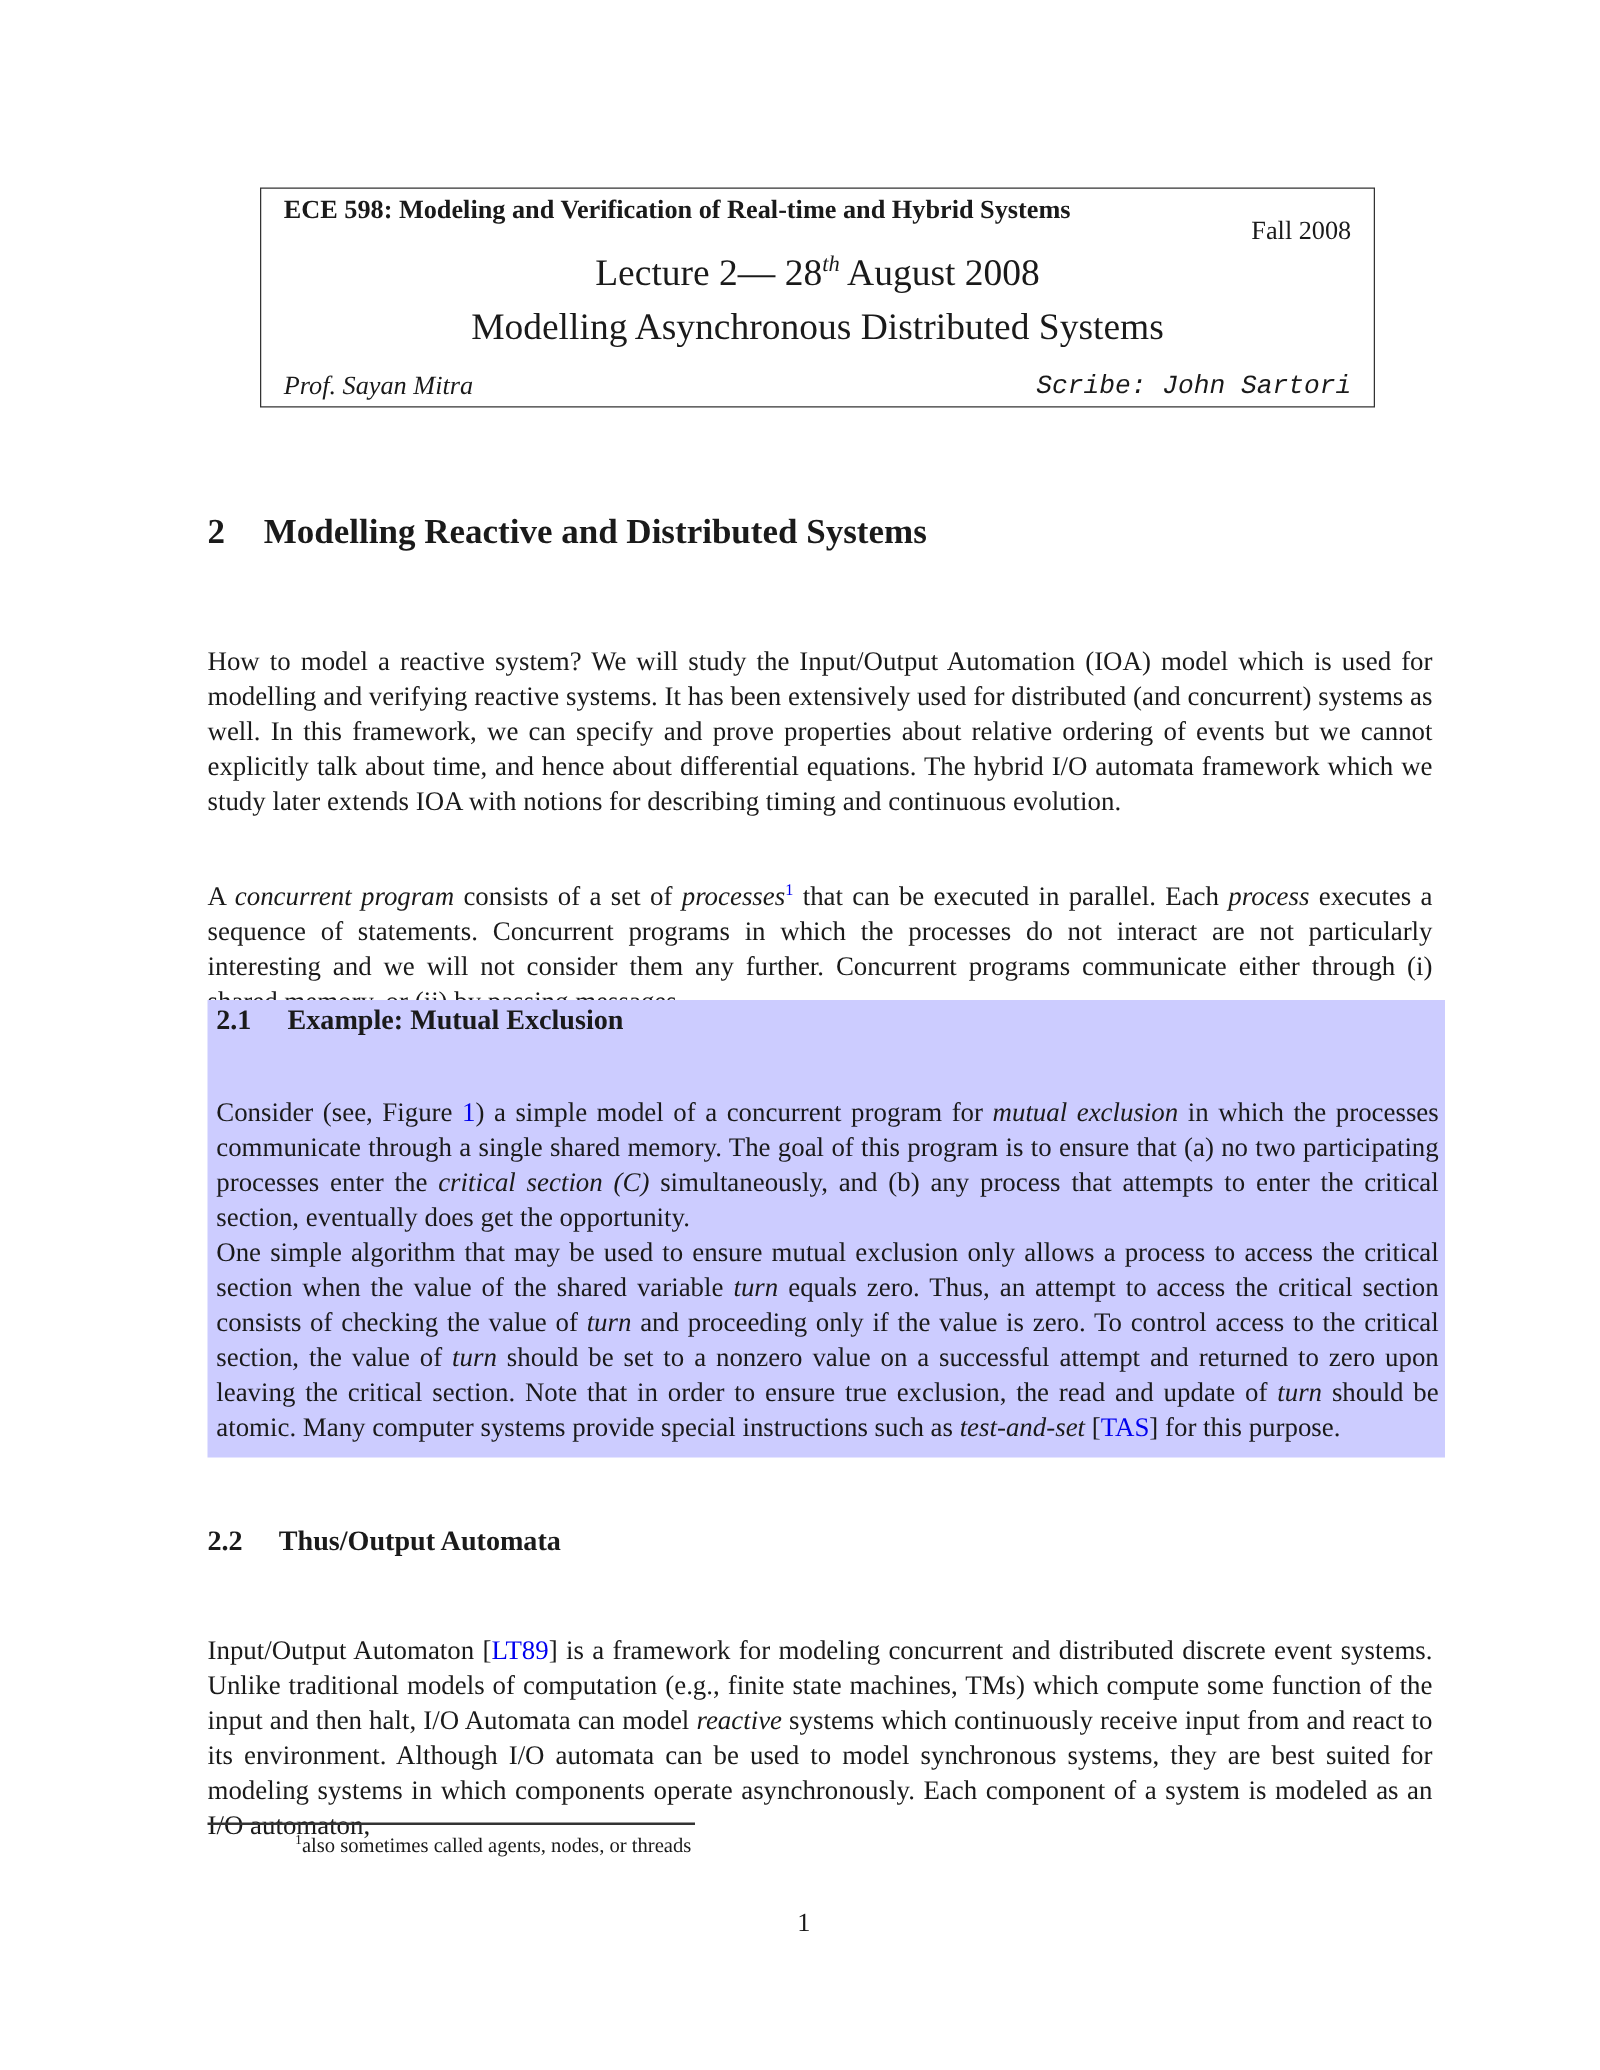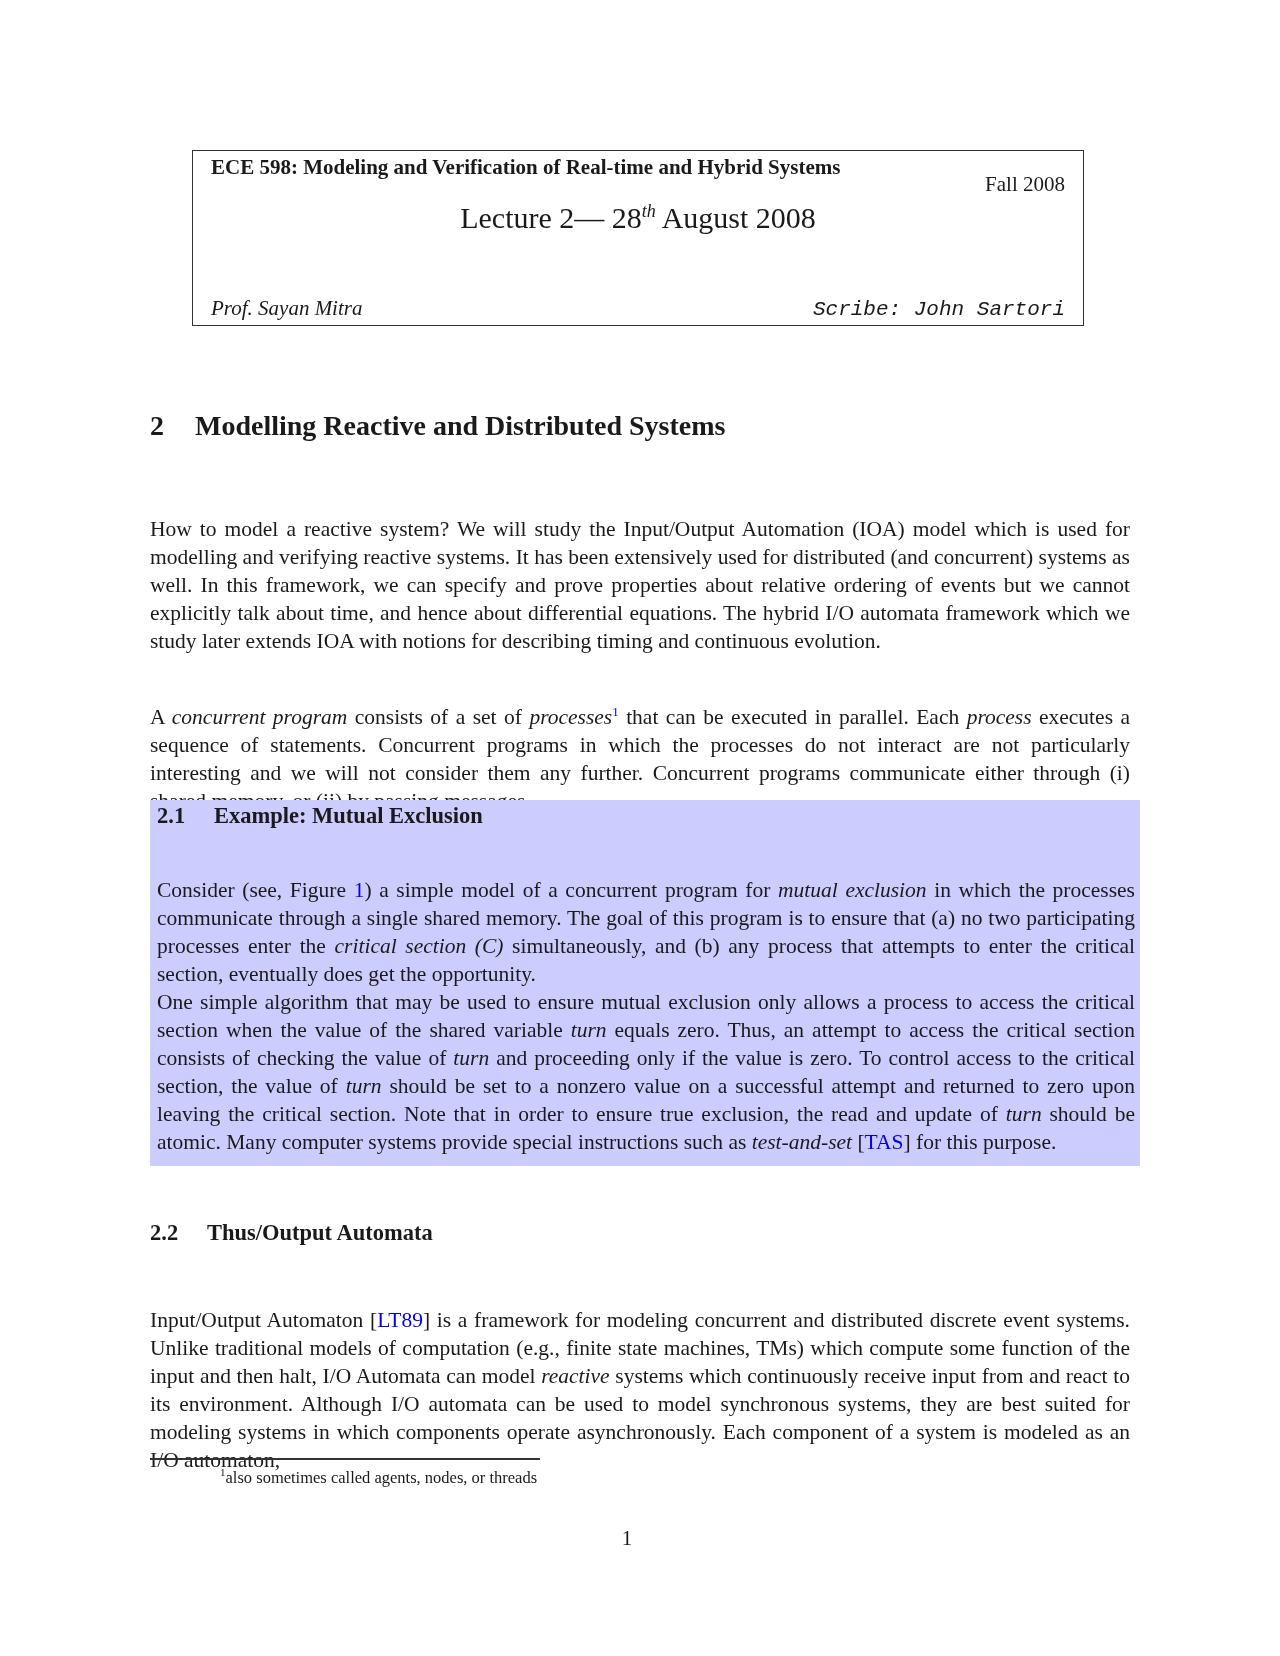--- a/index.html
+++ b/index.html
@@ -1,18 +1,18 @@
 <!DOCTYPE html>
 <html><head>
 <meta charset="utf-8">
 <style>
   html, body { margin: 0; padding: 0; background: #ffffff; }
   body { width: 1280px; height: 1656px; position: relative; overflow: hidden;
          font-family: "DejaVu Serif", "Liberation Serif", serif; color: #1a1a1a; }
-  .page { position: absolute; left: 0; top: 0; width: 1254px; height: 1656px; }
+  .page { position: absolute; left: 16px; top: 0; width: 1254px; height: 1656px; }
   .header-box { position: absolute; left: 192px; top: 150px; width: 892px; height: 176px;
                 border: 1.5px solid #333; box-sizing: border-box; }
   .hb-course { position: absolute; left: 18px; top: 4px; font-weight: bold; font-size: 21px;
                font-family: "Liberation Serif", serif; }
   .hb-term { position: absolute; right: 18px; top: 4px; font-size: 21px; font-family: "Liberation Serif", serif; margin-top: 17px; }
   .hb-lecture { position: absolute; left: 0; right: 0; top: 50px; text-align: center; font-size: 30px;
                 font-family: "Liberation Serif", serif; }
   .hb-lecture sup { font-style: italic; font-size: 18px; }
   .hb-title { position: absolute; left: 0; right: 0; top: 94px; text-align: center; font-size: 30px;
               font-family: "Liberation Serif", serif; }
@@ -47,20 +47,21 @@
 </style>
 </head>
 <body>
 
 <div class="page">
 
   <div class="header-box">
     <div class="hb-course">ECE 598: Modeling and Verification of Real-time and Hybrid Systems</div>
     <div class="hb-term">Fall 2008</div>
     <div class="hb-lecture"><span>Lecture 2— 28</span><sup>th</sup><span> August 2008</span></div>
+    <div class="hb-title">Modelling Asynchronous Distributed Systems</div>
     <div class="hb-prof">Prof. Sayan Mitra</div>
     <div class="hb-scribe">Scribe: John Sartori</div>
   </div>
 
   <div class="sec-title"><span class="num">2</span><span>Modelling Reactive and Distributed Systems</span></div>
 
   <div class="para p1">How to model a reactive system?  We will study the Input/Output Automation (IOA) model which is used for modelling and verifying reactive systems. It has been extensively used for distributed (and concurrent) systems as well. In this framework, we can specify and prove properties about relative ordering of events but we cannot explicitly talk about time, and hence about differential equations. The hybrid I/O automata framework which we study later extends IOA with notions for describing timing and continuous evolution.</div>
 
   <div class="para p2"><span>A </span><em>concurrent program</em><span> consists of a set of </span><em>processes</em><sup class="fnmark">1</sup><span> that can be executed in parallel.  Each </span><em>process</em><span> executes a sequence of statements.  Concurrent programs in which the processes do not interact are not particularly interesting and we will not consider them any further.  Concurrent programs communicate either through (i) shared memory, or (ii) by passing messages .</span></div>
 

